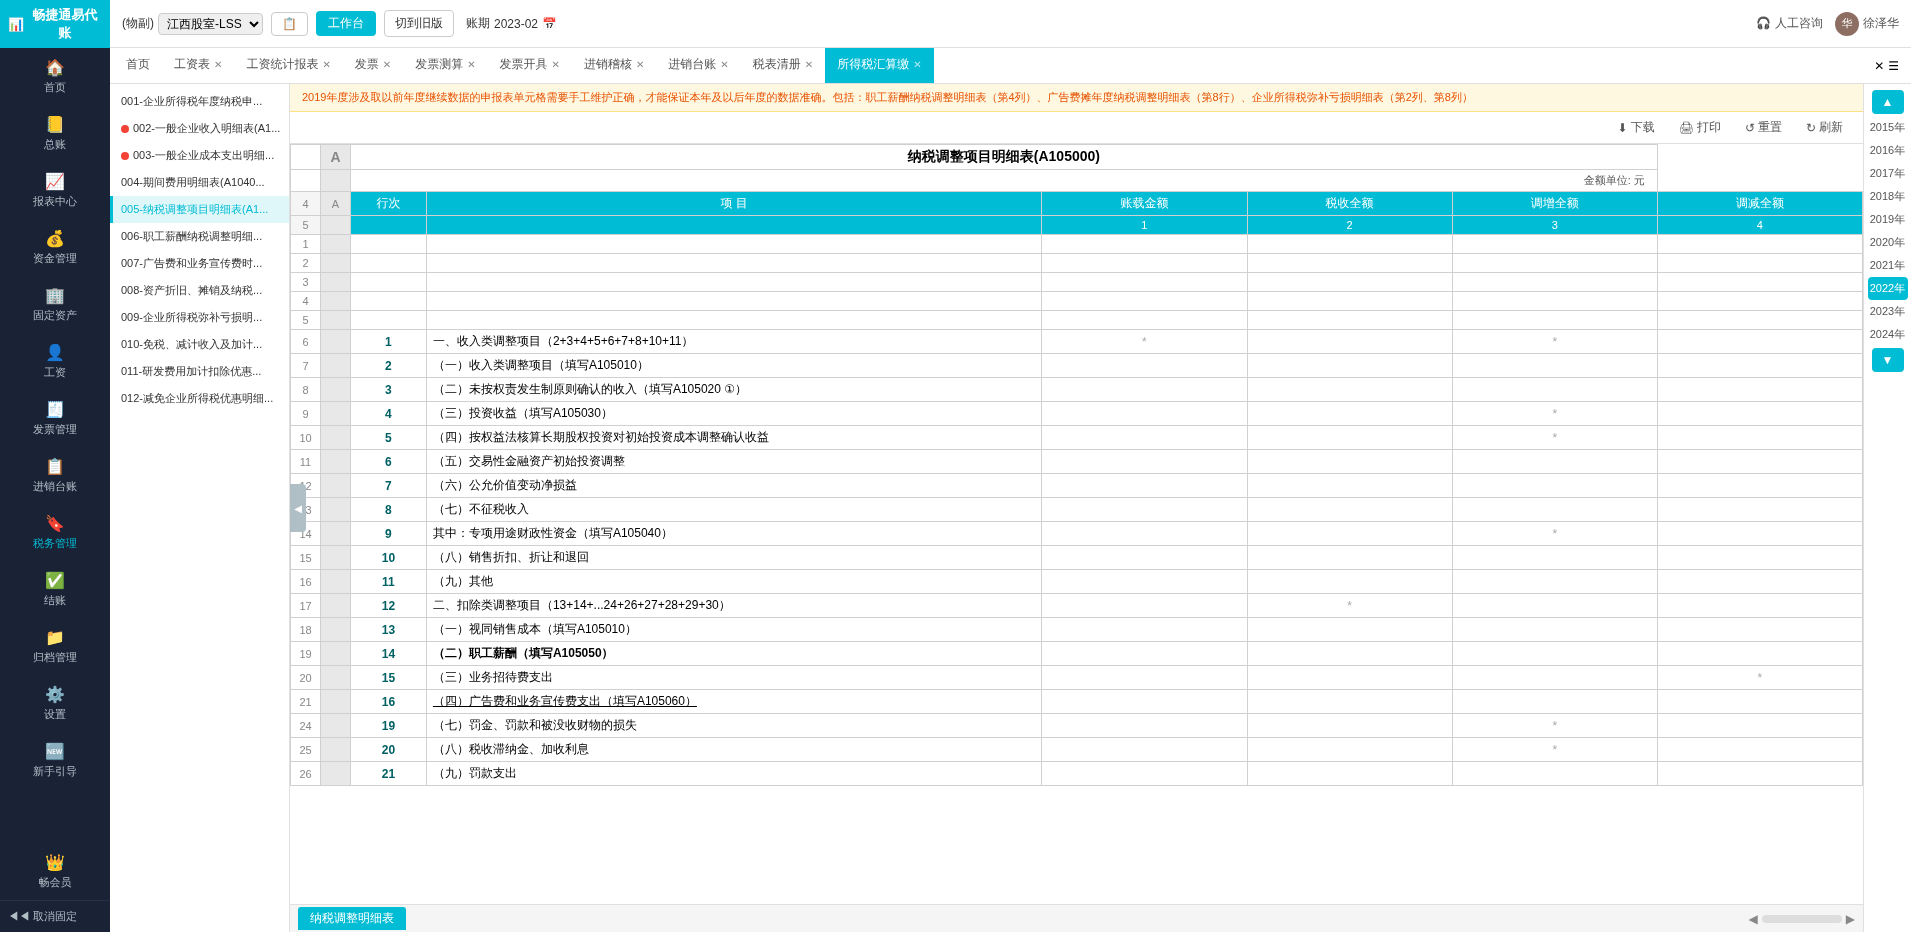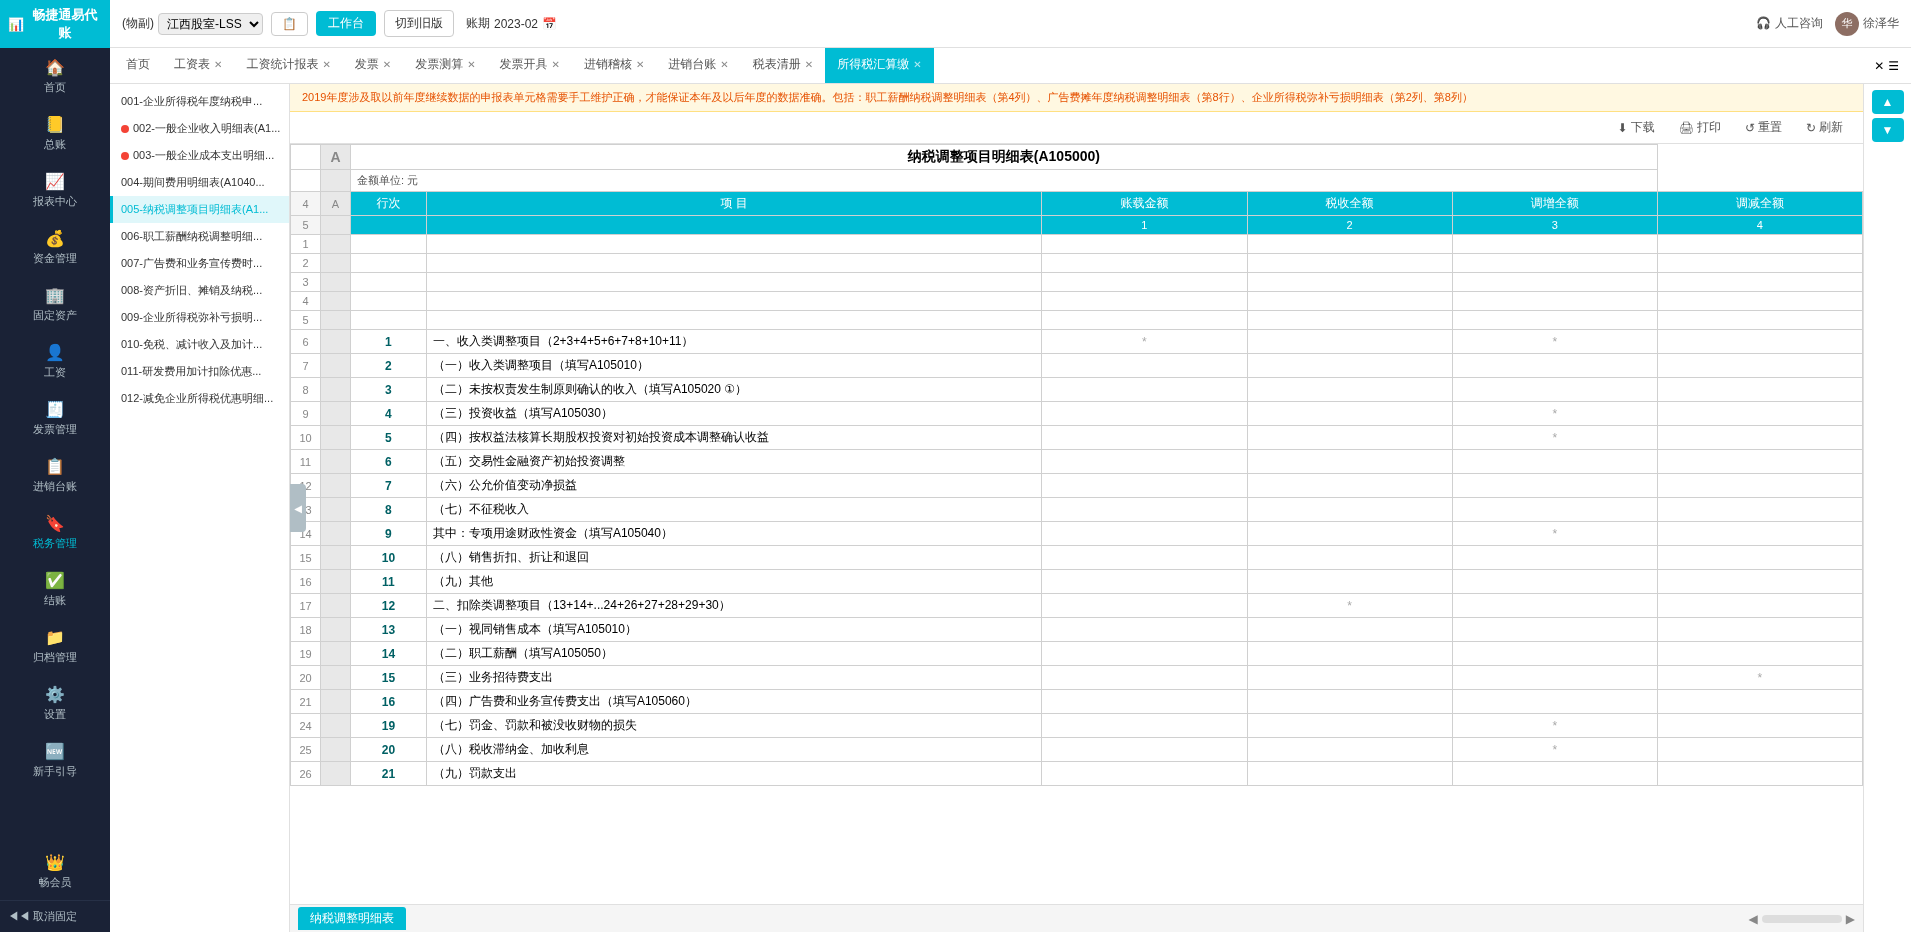--- a/index.html
+++ b/index.html
@@ -302,21 +302,21 @@
         <table class="spreadsheet">
           <thead>
             <tr class="title-row">
               <td class="row-num"></td>
               <td class="row-num" style="background:#e8e8e8;color:#888;">A</td>
               <td colspan="5" style="text-align:center; font-size:14px; font-weight:bold; background:#fff;">纳税调整项目明细表(A105000)</td>
             </tr>
             <tr class="unit-row">
               <td class="row-num"></td>
               <td style="background:#e8e8e8;"></td>
-              <td colspan="5" style="text-align:left; padding-right:12px;">金额单位: 元</td>
+              <td colspan="5" style="text-align:right; padding-right:12px;">金额单位: 元</td>
             </tr>
             <tr>
               <td class="row-num">4</td>
               <td style="background:#e8e8e8; text-align:center; font-size:11px; color:#888;">A</td>
               <td class="col-header">行次</td>
               <td class="col-header" style="min-width:260px;">项  目</td>
               <td class="col-header">账载金额</td>
               <td class="col-header">税收全额</td>
               <td class="col-header">调增全额</td>
               <td class="col-header">调减全额</td>
@@ -511,41 +511,41 @@
       <td class="item-label" style="max-width:300px; min-width:260px; white-space:normal;">（一）视同销售成本（填写A105010）</td>
       <td style="min-width:100px; text-align:center; color:#aaa;"></td>
       <td style="min-width:100px; text-align:center; color:#aaa;"></td>
       <td style="min-width:100px; text-align:center; color:#aaa;"></td>
       <td style="min-width:100px; text-align:center; color:#aaa;"></td>
     </tr>
               <tr class="data-row">
       <td class="row-num">19</td>
       <td style="background:#e8e8e8; text-align:center; font-size:11px; color:#888; border:1px solid #d0d0d0;"></td>
       <td class="hangci">14</td>
-      <td class="item-label" style="max-width:300px; min-width:260px; white-space:normal;">（二）职工薪酬（填写A105050）</td>
+      <td class="item-label" style="max-width:300px; min-width:260px; white-space:normal;font-weight:bold;">（二）职工薪酬（填写A105050）</td>
       <td style="min-width:100px; text-align:center; color:#aaa;"></td>
       <td style="min-width:100px; text-align:center; color:#aaa;"></td>
       <td style="min-width:100px; text-align:center; color:#aaa;"></td>
       <td style="min-width:100px; text-align:center; color:#aaa;"></td>
     </tr>
               <tr class="data-row">
       <td class="row-num">20</td>
       <td style="background:#e8e8e8; text-align:center; font-size:11px; color:#888; border:1px solid #d0d0d0;"></td>
       <td class="hangci">15</td>
       <td class="item-label" style="max-width:300px; min-width:260px; white-space:normal;">（三）业务招待费支出</td>
       <td style="min-width:100px; text-align:center; color:#aaa;"></td>
       <td style="min-width:100px; text-align:center; color:#aaa;"></td>
       <td style="min-width:100px; text-align:center; color:#aaa;"></td>
       <td style="min-width:100px; text-align:center; color:#aaa;">*</td>
     </tr>
               <tr class="data-row">
       <td class="row-num">21</td>
       <td style="background:#e8e8e8; text-align:center; font-size:11px; color:#888; border:1px solid #d0d0d0;"></td>
       <td class="hangci">16</td>
-      <td class="item-label" style="max-width:300px; min-width:260px; white-space:normal;">（四）广告费和业务宣传费支出（填写A105060）</td>
+      <td class="item-label" style="max-width:300px; min-width:260px; white-space:normal;text-decoration:underline;">（四）广告费和业务宣传费支出（填写A105060）</td>
       <td style="min-width:100px; text-align:center; color:#aaa;"></td>
       <td style="min-width:100px; text-align:center; color:#aaa;"></td>
       <td style="min-width:100px; text-align:center; color:#aaa;"></td>
       <td style="min-width:100px; text-align:center; color:#aaa;"></td>
     </tr>
               <tr class="data-row">
       <td class="row-num">24</td>
       <td style="background:#e8e8e8; text-align:center; font-size:11px; color:#888; border:1px solid #d0d0d0;"></td>
       <td class="hangci">19</td>
       <td class="item-label" style="max-width:300px; min-width:260px; white-space:normal;">（七）罚金、罚款和被没收财物的损失</td>
@@ -584,17 +584,29 @@
           <span>◀</span>
           <span style="width:80px;height:8px;background:#ddd;display:inline-block;border-radius:4px;"></span>
           <span>▶</span>
         </div>
       </div>
 
     </div>
 
     <div class="right-panel">
       <div class="right-panel-arrow">▲</div>
+      <div id="year-list">
+          <div class="year-item">2015年</div>
+          <div class="year-item">2016年</div>
+          <div class="year-item">2017年</div>
+          <div class="year-item">2018年</div>
+          <div class="year-item">2019年</div>
+          <div class="year-item">2020年</div>
+          <div class="year-item">2021年</div>
+          <div class="year-item active">2022年</div>
+          <div class="year-item">2023年</div>
+          <div class="year-item">2024年</div>
+        </div>
       <div class="right-panel-arrow">▼</div>
     </div>
 
   </div>
 </div>
 
 </body></html>

